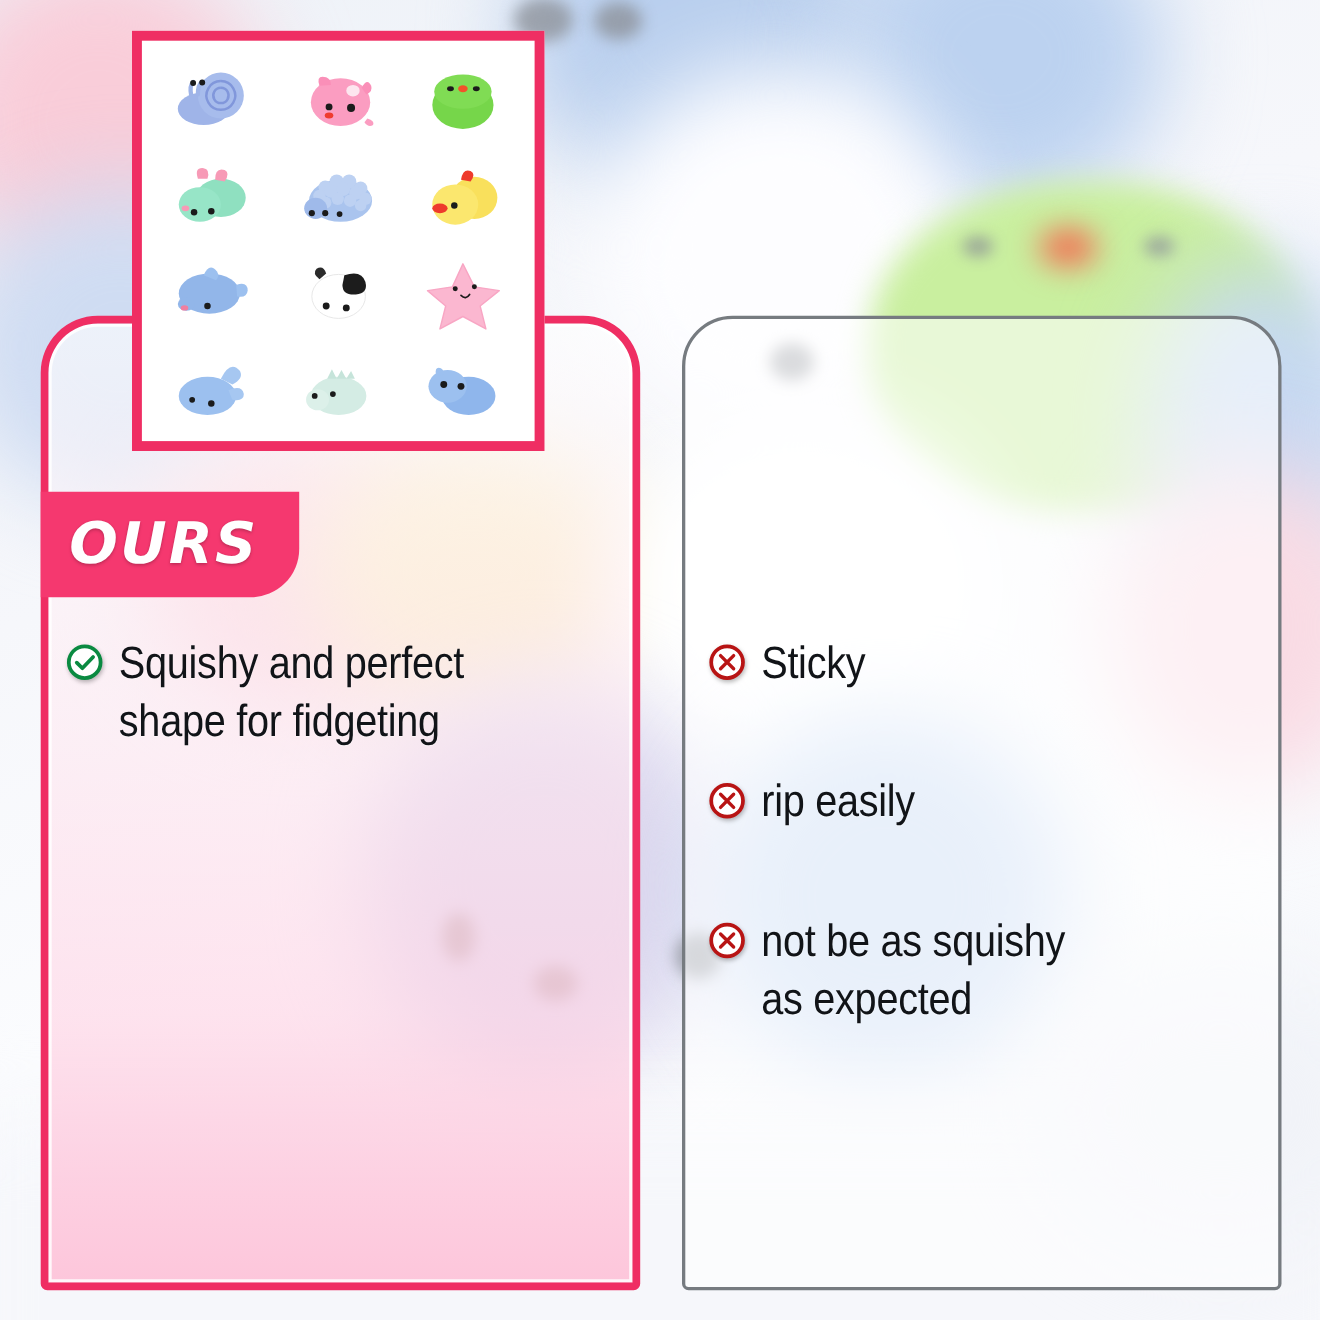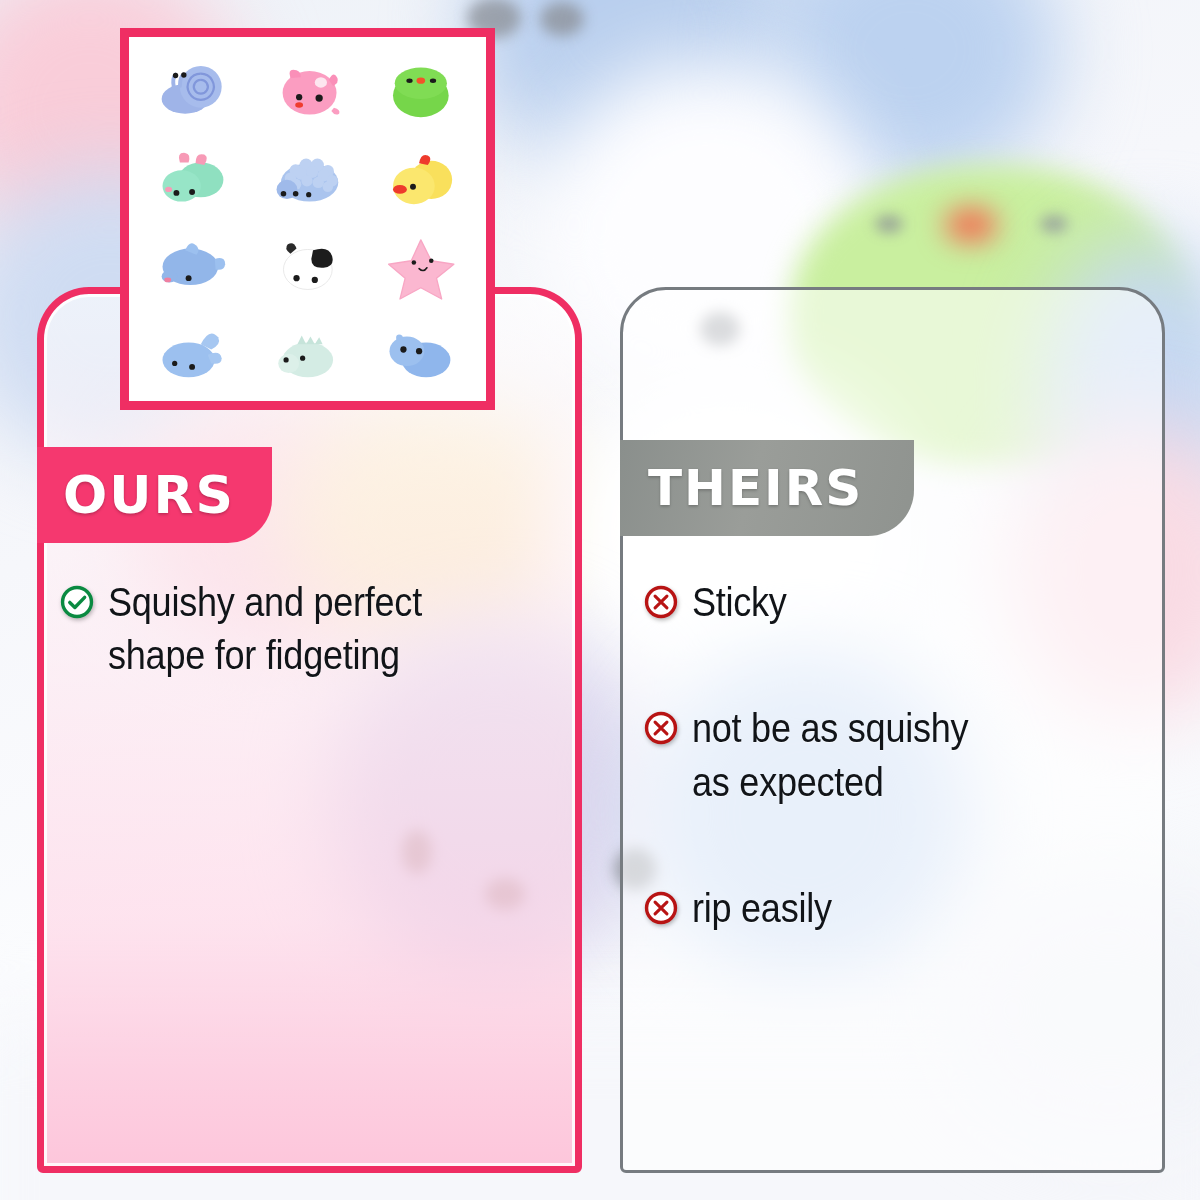--- a/index.html
+++ b/index.html
@@ -84,20 +84,21 @@
     align-items: center;
     box-sizing: border-box;
   }
   .banner-ours {
     left: 37px;
     top: 447px;
     width: 235px;
     padding-left: 26px;
     background: #f5386f;
     border-radius: 0 0 44px 0;
+    font-style: italic;
   }
   .banner-theirs {
     left: 620px;
     top: 440px;
     width: 294px;
     padding-left: 28px;
     background: linear-gradient(105deg, #8a8f8c 0%, #9a9d99 45%, #8f938f 100%);
     border-radius: 0 0 46px 0;
   }
   .banner-label {
@@ -234,55 +235,52 @@
         </svg>
       </span>
       <span class="feature-text">Squishy and perfect
 shape for fidgeting</span>
     </div>
 
   </div>
 
   <div class="card-theirs"></div>
 
-  <div class="banner banner-theirs">
-    <span class="banner-label">THEIRS</span>
-  </div>
 
   <div class="feature-list list-theirs">
 
     <div class="feature-row">
       <span class="mark">
         <svg viewBox="0 0 40 40" xmlns="http://www.w3.org/2000/svg">
           <circle cx="20" cy="20" r="17" fill="#ffffff" stroke="#b81414" stroke-width="4"></circle>
           <path d="M13 13 L27 27 M27 13 L13 27" fill="none" stroke="#b81414" stroke-width="3.6" stroke-linecap="round"></path>
         </svg>
       </span>
       <span class="feature-text">Sticky</span>
+    </div>
+
+    <div class="feature-row">
+      <span class="mark">
+        <svg viewBox="0 0 40 40" xmlns="http://www.w3.org/2000/svg">
+          <circle cx="20" cy="20" r="17" fill="#ffffff" stroke="#b81414" stroke-width="4"></circle>
+          <path d="M13 13 L27 27 M27 13 L13 27" fill="none" stroke="#b81414" stroke-width="3.6" stroke-linecap="round"></path>
+        </svg>
+      </span>
+      <span class="feature-text">rip easily</span>
     </div>
 
     <div class="feature-row">
       <span class="mark">
         <svg viewBox="0 0 40 40" xmlns="http://www.w3.org/2000/svg">
           <circle cx="20" cy="20" r="17" fill="#ffffff" stroke="#b81414" stroke-width="4"></circle>
           <path d="M13 13 L27 27 M27 13 L13 27" fill="none" stroke="#b81414" stroke-width="3.6" stroke-linecap="round"></path>
         </svg>
       </span>
       <span class="feature-text">not be as squishy
 as expected</span>
-    </div>
-
-    <div class="feature-row">
-      <span class="mark">
-        <svg viewBox="0 0 40 40" xmlns="http://www.w3.org/2000/svg">
-          <circle cx="20" cy="20" r="17" fill="#ffffff" stroke="#b81414" stroke-width="4"></circle>
-          <path d="M13 13 L27 27 M27 13 L13 27" fill="none" stroke="#b81414" stroke-width="3.6" stroke-linecap="round"></path>
-        </svg>
-      </span>
-      <span class="feature-text">rip easily</span>
     </div>
 
   </div>
 
 </div>
 
 <div class="product-frame">
   <div class="product-grid">
 
     <div class="toy-cell">

